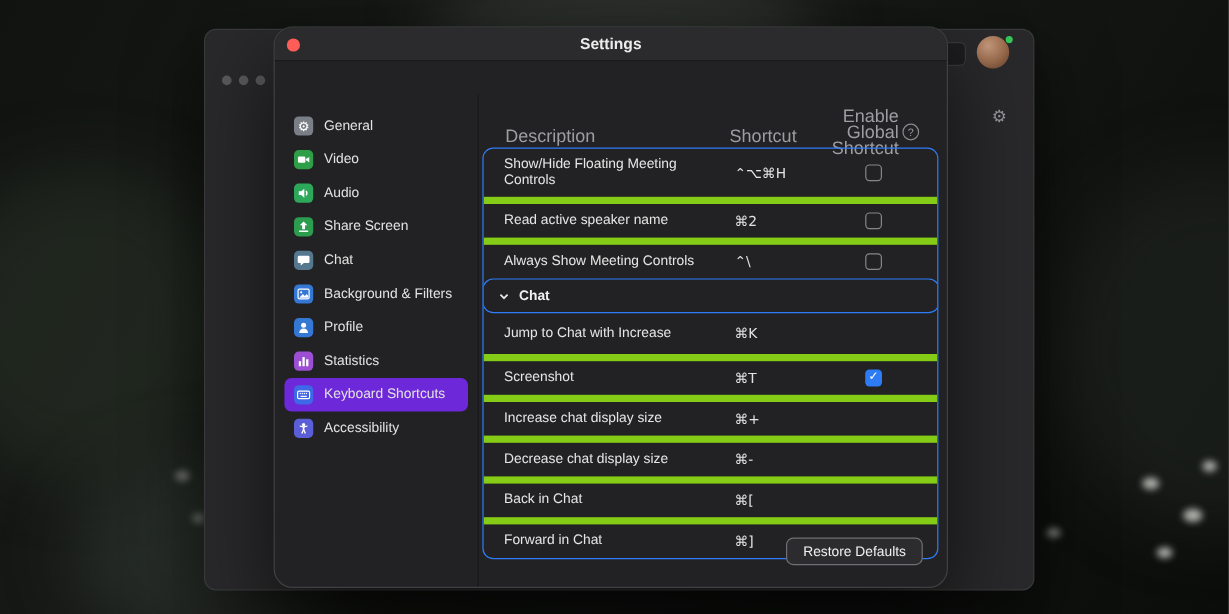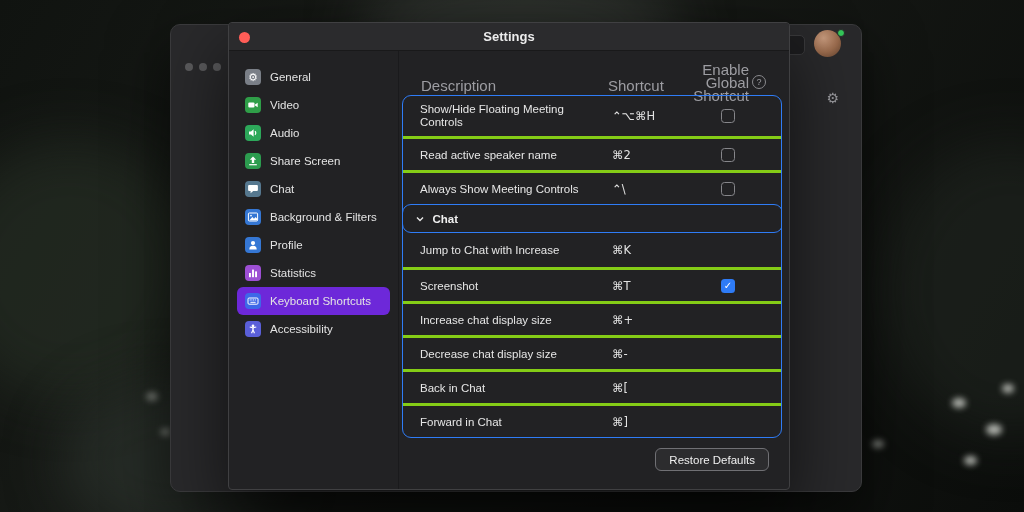--- a/index.html
+++ b/index.html
@@ -30,24 +30,24 @@
   .avatar { position:absolute; top:5px; right:20px; width:27px; height:27px; border-radius:50%;
     background:radial-gradient(circle at 35% 30%, #c79a7d 0%, #9a6b4d 55%, #5e3f2c 100%); }
   .status-dot { position:absolute; top:4px; right:16px; width:8px; height:8px; border-radius:50%;
     background:#34c759; border:1.5px solid #29292b; }
   .back-gear { position:absolute; top:66px; right:22px; color:#9a9a9e; font-size:14px; line-height:14px;
     font-family:"DejaVu Sans", sans-serif; }
 
   
   .window {
     position:absolute; left:228px; top:22px; width:562px; height:468px;
-    background:#222224; border-radius:4px; overflow:hidden;
+    background:#222224; border-radius:16px; overflow:hidden;
     border:1px solid #404042;
     box-shadow:0 30px 70px rgba(0,0,0,.6);
-    display:flex; flex-direction:column;
+    display:flex; flex-direction:column;gap:28px;
   }
   .titlebar {
     height:28px; background:#2b2b2d; border-bottom:1px solid #19191a;
     display:flex; align-items:center; justify-content:center; position:relative; flex:none;
   }
   .titlebar .title { font-size:13px; font-weight:bold; color:#ececec; }
   .close-dot { position:absolute; left:10px; top:8.5px; width:11px; height:11px; border-radius:50%; background:#ff5d57; }
 
   .win-body { flex:1; display:flex; min-height:0; }
 
@@ -77,21 +77,21 @@
     display:flex; align-items:center; justify-content:center;
   }
 
   .blue-box {
     position:absolute; left:3px; top:44px; width:380px;
     border:1.5px solid #2f7cf6; border-radius:9px;
     display:flex; flex-direction:column; overflow:hidden; background:transparent;
   }
   .row { position:relative; height:34px; flex:none; }
   .row.tall { height:40px; }
-  .row + .row { border-top:3px solid #84cc16;text-decoration:underline; }
+  .row + .row { border-top:6px solid #84cc16;text-decoration:underline; }
   .row-desc {
     position:absolute; left:17px; top:50%; transform:translateY(-50%);
     width:175px; font-size:11.5px; color:#e6e6e6; line-height:13px;
   }
   .row-short {
     position:absolute; left:209px; top:50%; transform:translateY(-50%);
     font-size:11.5px; color:#e3e3e3; font-family:"DejaVu Sans", sans-serif;
   }
   .checkbox {
     position:absolute; right:46px; top:50%; transform:translateY(-50%);

